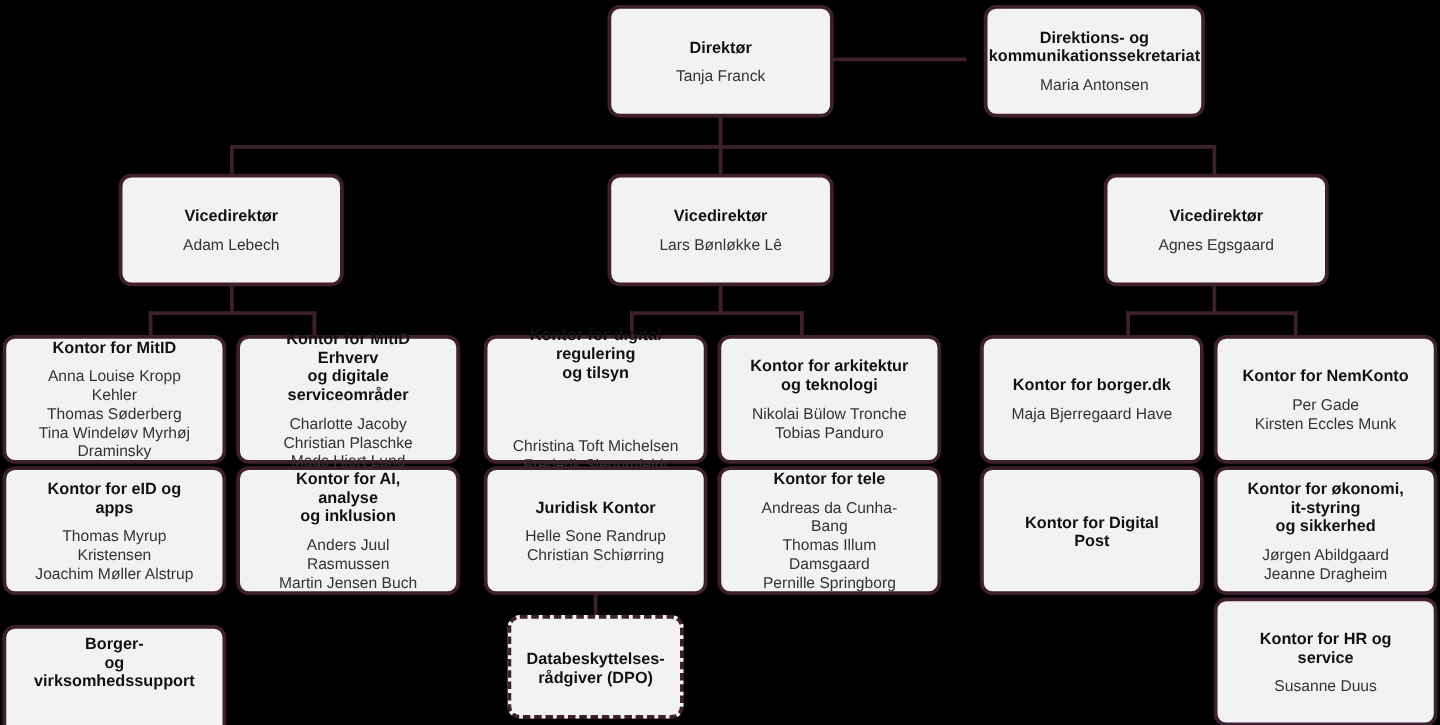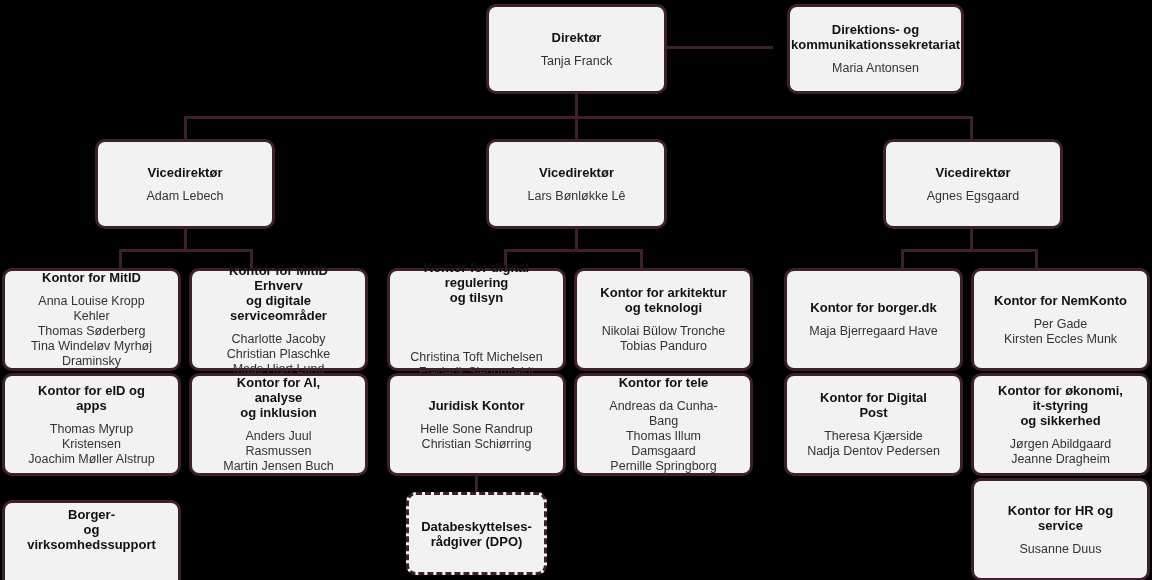--- a/index.html
+++ b/index.html
@@ -170,22 +170,20 @@
 
   <div class="node" style="left:574px; top:373px; width:179px; height:103px;">
     <div class="node-title">Kontor for tele</div>
     <div class="node-people">Andreas da Cunha-Bang
 Thomas Illum Damsgaard
 Pernille Springborg</div>
   </div>
 
   <div class="node" style="left:784px; top:373px; width:179px; height:103px;">
     <div class="node-title">Kontor for Digital Post</div>
-    <div class="node-people">Theresa Kjærside
-Nadja Dentov Pedersen</div>
   </div>
 
   <div class="node" style="left:971px; top:373px; width:179px; height:103px;">
     <div class="node-title">Kontor for økonomi, it-styring
 og sikkerhed</div>
     <div class="node-people">Jørgen Abildgaard
 Jeanne Dragheim</div>
   </div>
 
   <div class="node" style="left:2px; top:500px; width:179px; height:103px;justify-content:space-between;">

